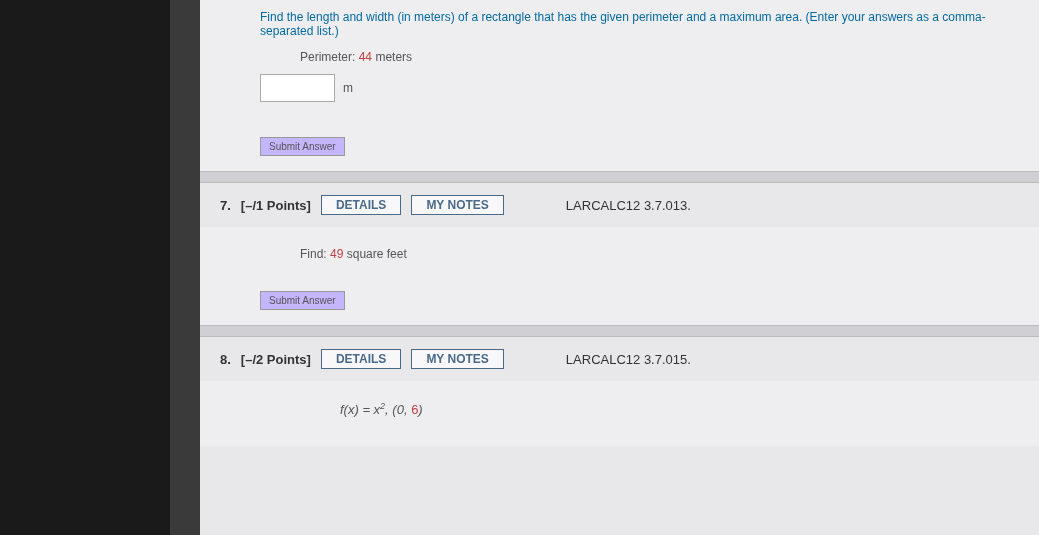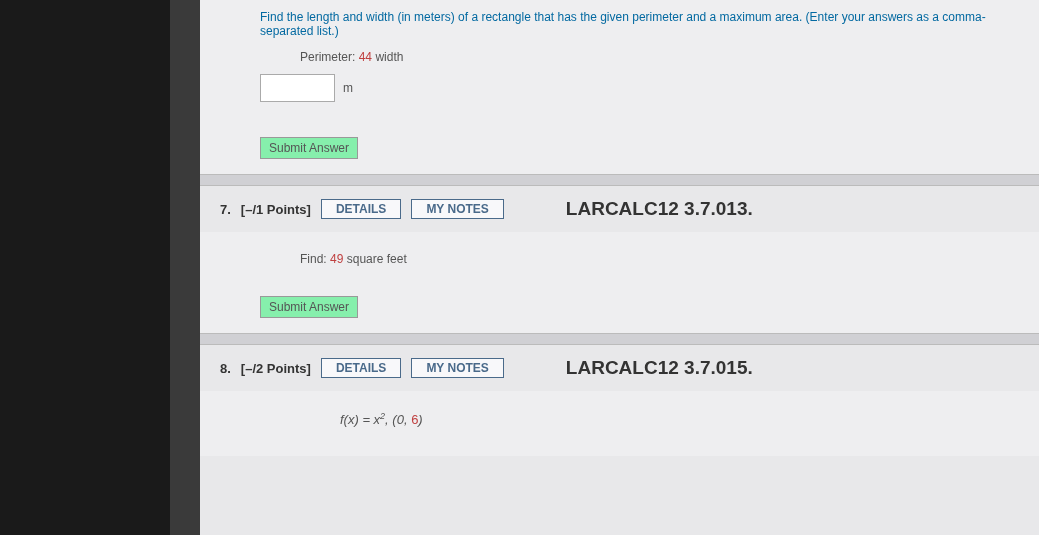--- a/index.html
+++ b/index.html
@@ -7,43 +7,43 @@
 .dark-strip { width: 200px; background: #1a1a1a; min-height: 535px; }
 .dark-strip-inner { width: 30px; height: 535px; background: #3a3a3a; margin-left: 170px; }
 .content { flex: 1; background: #e8e8ea; min-height: 535px; }
 .question-body { padding: 10px 20px 15px 60px; background: #eeeef0; }
 .prompt { color: #0369a1; font-size: 12px; margin-bottom: 12px; }
 .data-line { margin: 10px 0 10px 40px; color: #555; font-size: 12px; }
 .data-value { color: #c04040; }
 .answer-line { margin: 10px 0 15px 0; display: flex; align-items: center; gap: 8px; }
 .answer-input { width: 75px; height: 28px; border: 1px solid #aaa; background: #fff; padding: 2px 4px; }
 .unit { color: #555; font-size: 12px; }
-.submit-btn { background: #86efac; border: 1px solid #999; color: #555; font-size: 12px; padding: 3px 8px; cursor: pointer; margin-top: 20px; }
+.submit-btn { background: #c4b5fd; border: 1px solid #999; color: #555; font-size: 10px; padding: 3px 8px; cursor: pointer; margin-top: 20px; }
 .divider { height: 12px; background: #d0d0d4; border-top: 1px solid #bbb; border-bottom: 1px solid #bbb; }
 .header-row { padding: 12px 20px; background: #e8e8ea; display: flex; align-items: center; gap: 10px; }
 .qnum { color: #333; font-weight: bold; font-size: 13px; }
 .points { color: #333; font-weight: bold; font-size: 13px; }
 .hdr-btn { background: #f8f8fa; border: 1px solid #4a6a8a; color: #4a6a8a; font-size: 12px; padding: 2px 14px; cursor: pointer; font-weight: bold; }
-.ref { color: #333; font-weight: bold; font-size: 19px; margin-left: 8px; padding-left: 44px; }
+.ref { color: #333; font-weight: normal; font-size: 13px; margin-left: 8px; padding-left: 44px; }
 .func-line { margin: 10px 0 14px 80px; color: #555; font-style: italic; font-size: 13px; }
 sup { font-size: 9px; }
 </style>
 </head>
 <body>
 
 <div class="dark-strip">
   <div class="dark-strip-inner"></div>
 </div>
 
 <div class="content">
 
   <div class="question-body">
     <div class="prompt">Find the length and width (in meters) of a rectangle that has the given perimeter and a maximum area. (Enter your answers as a comma-separated list.)</div>
     <div class="data-line">
-      <span>Perimeter: </span><span class="data-value">44</span><span> width</span>
+      <span>Perimeter: </span><span class="data-value">44</span><span> meters</span>
     </div>
     <div class="answer-line">
       <input class="answer-input" style="">
       <span class="unit">m</span>
     </div>
     <button class="submit-btn">Submit Answer</button>
   </div>
 
   <div class="divider"></div>
 

